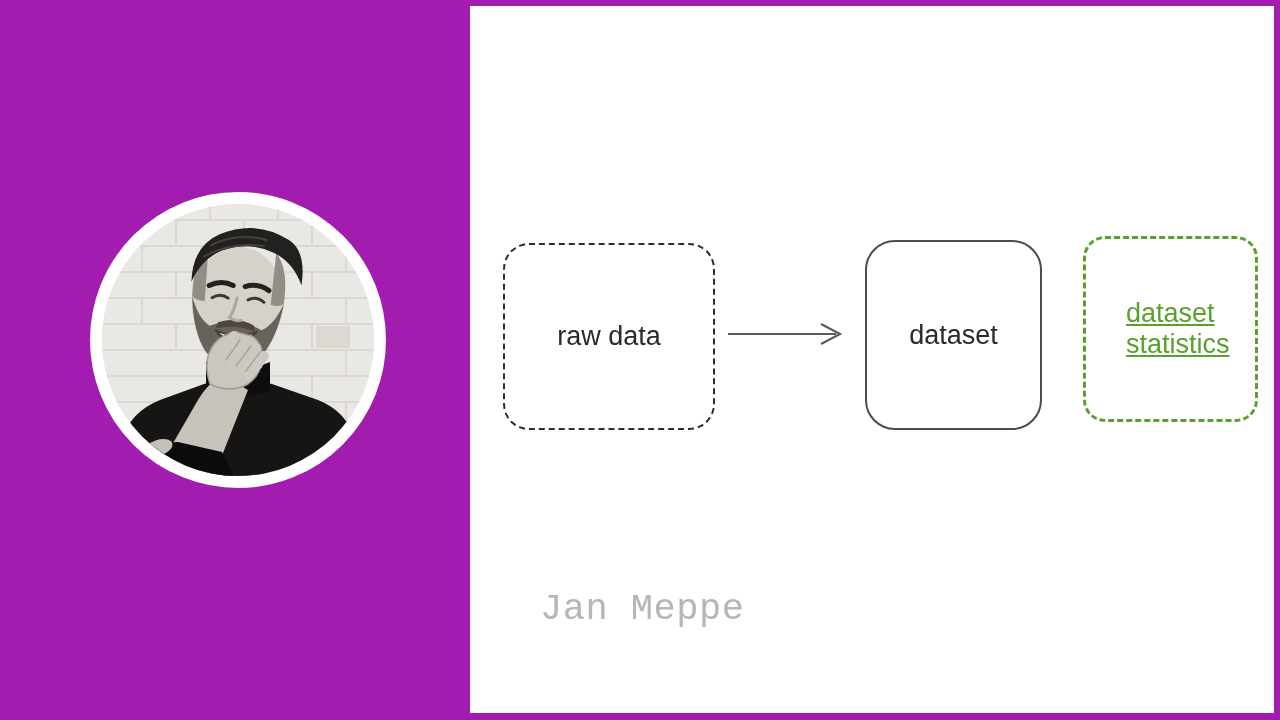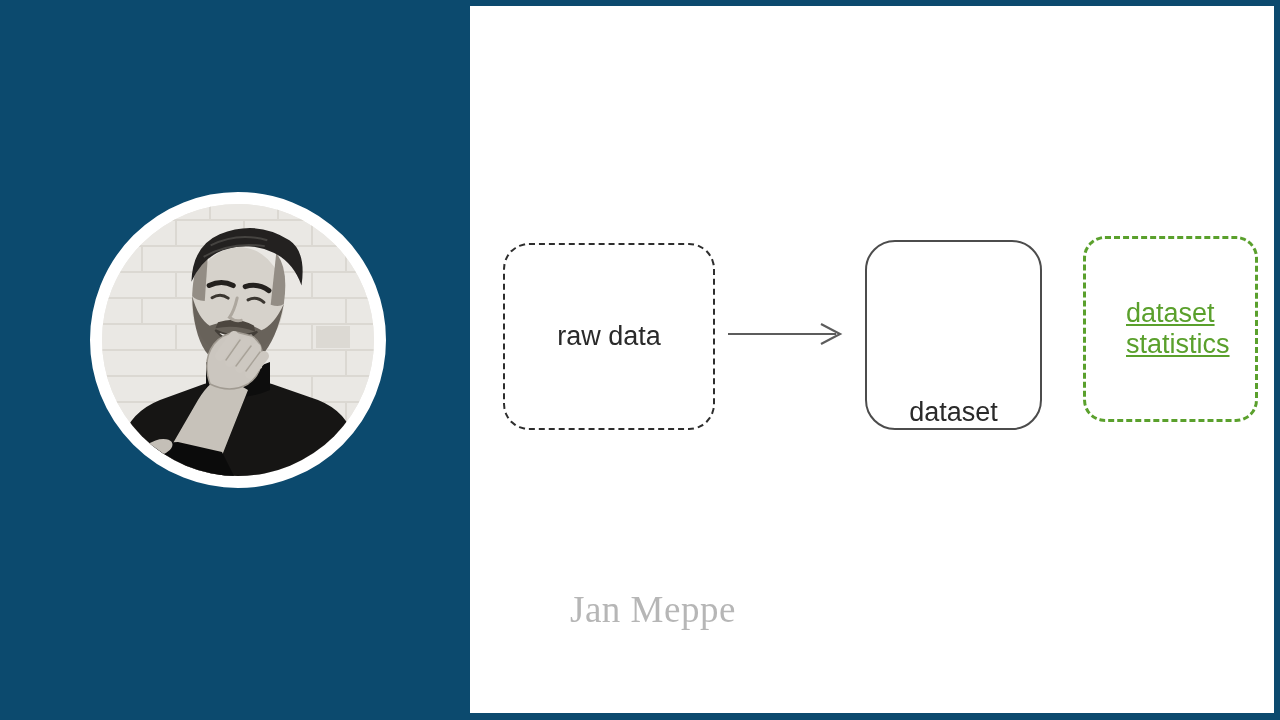--- a/index.html
+++ b/index.html
@@ -3,21 +3,21 @@
 <meta charset="utf-8">
 <style>
   * { margin: 0; padding: 0; box-sizing: border-box; }
   html, body { width: 1280px; height: 720px; overflow: hidden; }
   body { font-family: "Liberation Sans", sans-serif; }
 
   .stage {
     position: relative;
     width: 1280px;
     height: 720px;
-    background: #0c4a6e;
+    background: #a21caf;
   }
 
   .panel {
     position: absolute;
     left: 470px;
     top: 6px;
     width: 804px;
     height: 707px;
     background: #ffffff;
   }
@@ -50,21 +50,20 @@
     left: 503px; top: 243px;
     width: 212px; height: 187px;
     border: 2.5px dashed #2d2d2d;
     border-radius: 26px;
   }
   .node-dataset {
     left: 865px; top: 240px;
     width: 177px; height: 190px;
     border: 2px solid #4c4c4c;
     border-radius: 30px;
-    align-items: flex-end;
   }
   .node-stats {
     left: 1083px; top: 236px;
     width: 175px; height: 186px;
     border: 3px dashed #5aa02c;
     border-radius: 22px;
     color: #5aa02c;
     justify-content: flex-start;
   }
   .node-stats .node-label {
@@ -81,25 +80,24 @@
     top: 320px;
     width: 122px;
     height: 28px;
   }
 
   
   .watermark {
     position: absolute;
     left: 540px;
     top: 588px;
-    font-family: Liberation Serif, serif;
+    font-family: Liberation Mono, monospace;
     font-size: 37px;
     letter-spacing: 0.5px;
     color: #b6b6b6;
-    margin-left: 30px;
   }
 </style>
 </head>
 <body>
 
 <div class="stage">
 
   <div class="panel"></div>
 
   <div class="node node-raw">

